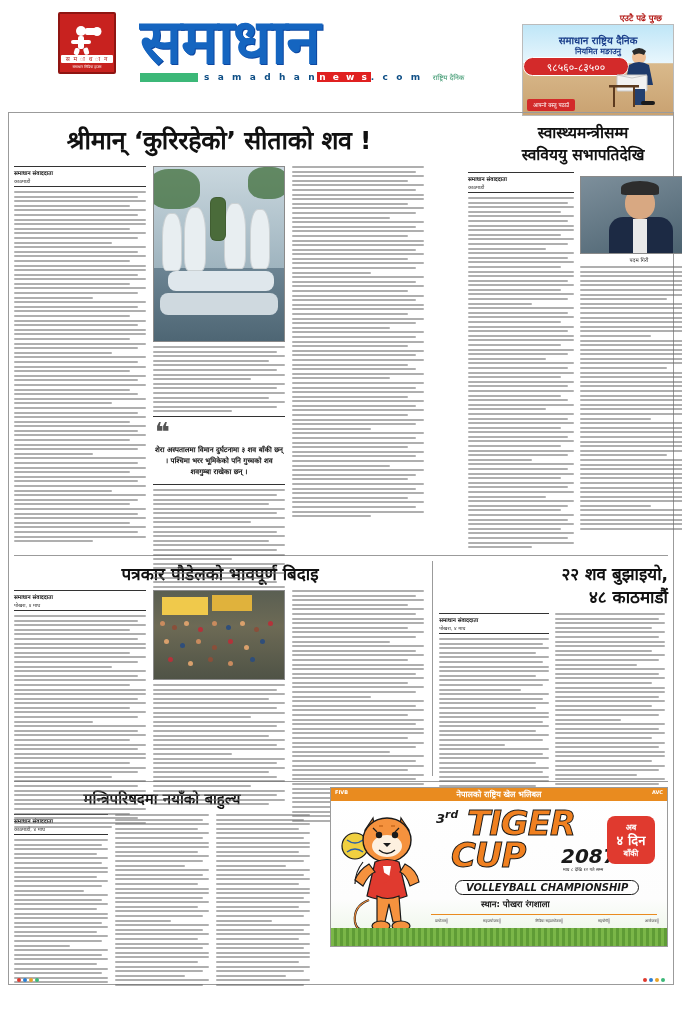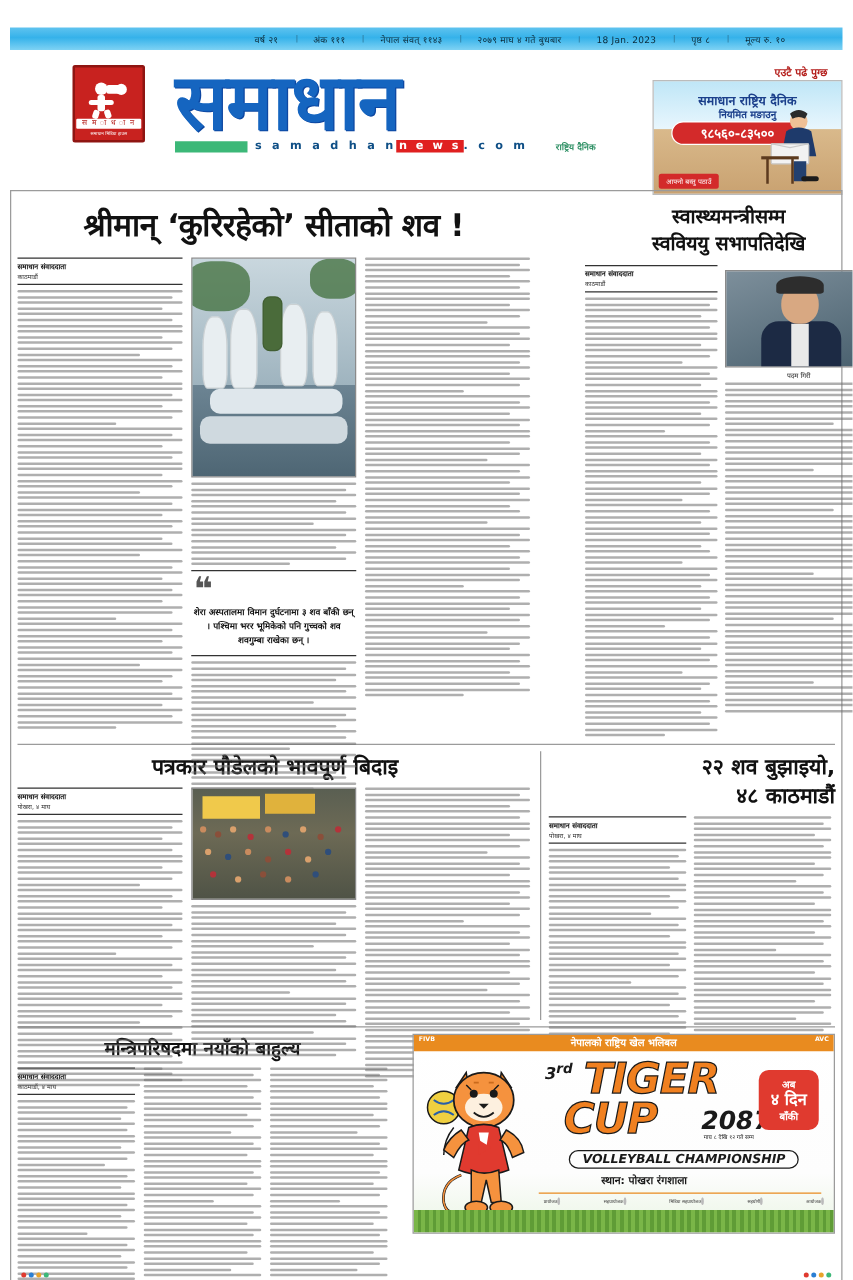--- a/index.html
+++ b/index.html
@@ -52,36 +52,36 @@
   .paper-title{
     font-family:"DejaVu Sans", sans-serif;
     font-size: 62px; line-height: 72px; font-weight:bold;
     color:#1565c0; letter-spacing:-1px;
     text-shadow: 1px 1px 0 #0d47a1;
   }
   .title-sub{ display:flex; align-items:center; gap:6px; margin-top:-6px; }
   .greenbar{ width:58px; height:9px; background:#3cb878; }
   .dotcom{ font-size:9px; letter-spacing:2.6px; color:#0f4f86; font-weight:bold; }
   .dotcom .hl{ background:#e02020; color:#fff; padding:0 2px; letter-spacing:2px; }
-  .rd-label{ font-size:7px; color:#2c8f63; font-weight:bold; margin-left:16px; }
+  .rd-label{ font-size:7px; color:#2c8f63; font-weight:normal; margin-left:4px; }
 
   
   .head-tag{
     position:absolute; right:12px; top:12px; font-size:8.5px; color:#b5201d; font-weight:bold;
   }
   .head-ad{
     position:absolute; right:0px; top:24px; width:152px; height:92px;
     border:1px solid #bbb; overflow:hidden;
     background: linear-gradient(180deg,#bfe6f7 0%, #e8f6fd 42%, #d9b98b 43%, #c9a271 100%);
   }
   .head-ad .ad-l1{ position:absolute; top:8px; left:0; right:0; text-align:center; font-size:10px; font-weight:bold; color:#1b3f8b; }
   .head-ad .ad-l2{ position:absolute; top:20px; left:0; right:0; text-align:center; font-size:8px; font-weight:bold; color:#1b3f8b; }
   .head-ad .ad-phone{
-    position:absolute; top:32px; left:14px; width:106px; height:19px; background:#d32a2a; border:1px solid #fff;
-    border-radius:10px; color:#fff; font-size:10.5px; font-weight:bold; text-align:center; line-height:19px;
+    position:absolute; top:32px; left:0; width:106px; height:19px; background:#d32a2a; border:1px solid #fff;
+    border-radius:10px; color:#fff; font-size:10.5px; font-weight:normal; text-align:center; line-height:19px;
   }
   .head-ad .ad-foot{
     position:absolute; bottom:4px; left:4px; background:#d32a2a; color:#fff; font-size:5.5px;
     padding:2px 6px; border-radius:2px;
   }
   .head-ad .ad-figure{ position:absolute; right:6px; bottom:4px; width:62px; height:66px; }
 
   
   .frame{ border:1px solid #9b9b9b; margin-top:4px; height: 873px; position:relative; padding:5px; }
 
@@ -204,30 +204,20 @@
 
   .footer-dots{ position:absolute; bottom:2px; left:8px; right:8px; display:flex; justify-content:space-between; }
   .footer-dots .grp{ display:flex; gap:2px; }
   .footer-dots .d{ width:4px; height:4px; border-radius:50%; }
 </style>
 </head>
 <body>
 
 <div class="page">
 
-  <div class="topbar">
-    <span class="spacerL"></span>
-    <span class="seg">वर्ष २१</span>
-    <span class="seg">अंक १११</span>
-    <span class="seg">नेपाल संवत् ११४३</span>
-    <span class="seg">२०७९ माघ ४ गते बुधबार</span>
-    <span class="seg">18 Jan. 2023</span>
-    <span class="seg">पृष्ठ ८</span>
-    <span class="seg">मूल्य रु. १०</span>
-  </div>
 
   <div class="masthead">
 
     <div class="logo-badge">
       <div class="emblem">
         <svg viewBox="0 0 40 38" width="40" height="38" aria-hidden="true">
           <g fill="#ffffff">
             <circle cx="14" cy="12" r="5"></circle>
             <rect x="18" y="9" width="13" height="7" rx="2"></rect>
             <circle cx="30" cy="12.5" r="4.5"></circle>

